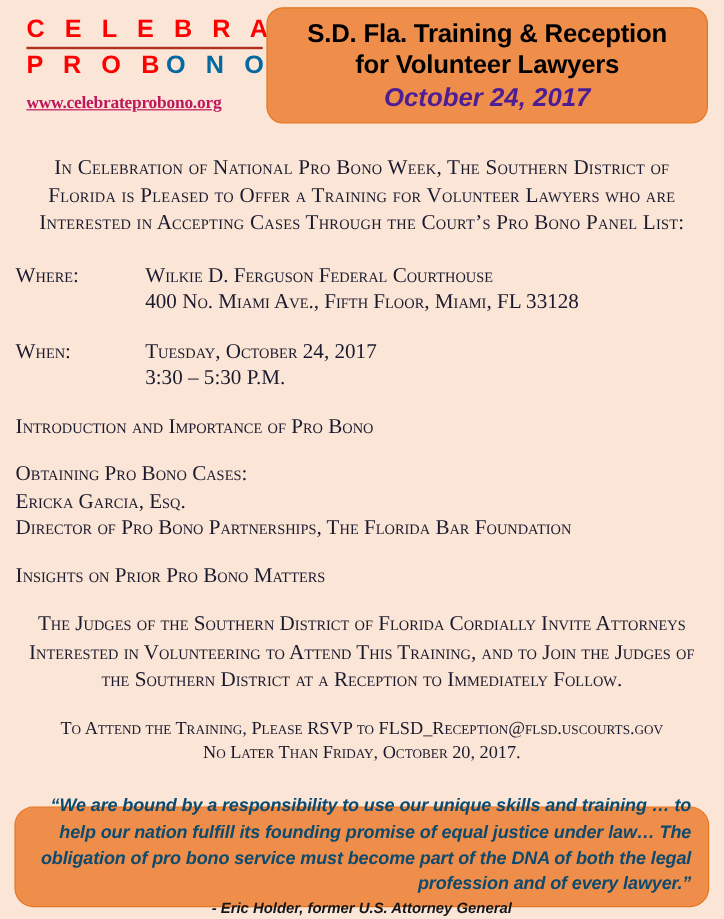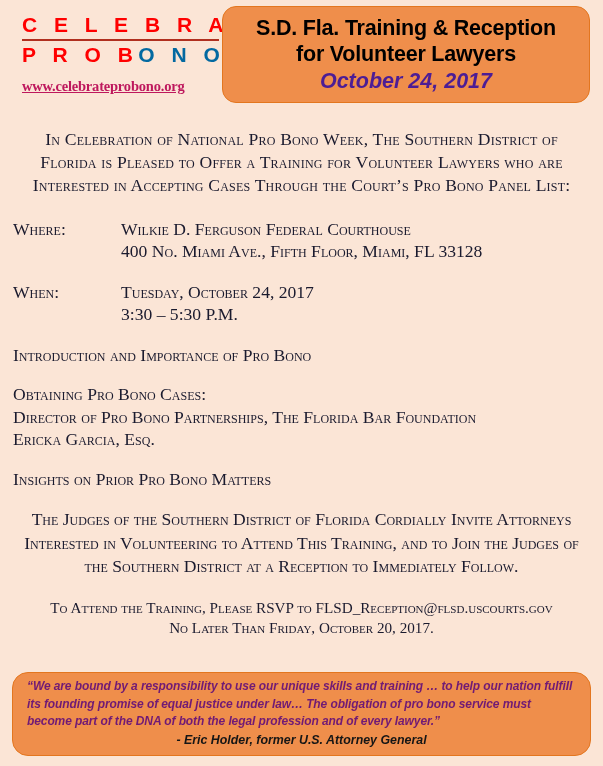--- a/index.html
+++ b/index.html
@@ -170,24 +170,24 @@
     display: flex;
     flex-direction: column;
     align-items: center;
     justify-content: center;
     padding: 0 14px;
   }
   .quote-text {
     font-family: "Liberation Sans", sans-serif;
     font-style: italic;
     font-weight: bold;
-    font-size: 12px;
-    color: #701a75;
+    font-size: 15px;
+    color: #0c4a6e;
     line-height: 1.45;
-    text-align: left;
+    text-align: right;
     letter-spacing: -0.1px;
   }
   .quote-attrib {
     font-family: "Liberation Sans", sans-serif;
     font-style: italic;
     font-weight: bold;
     font-size: 12.4px;
     color: #161616;
     line-height: 1.45;
     text-align: center;
@@ -234,22 +234,22 @@
         <div>Tuesday, October 24, 2017</div>
         <div>3:30 – 5:30 P.M.</div>
       </div>
     </div>
 
     <div class="detail-row">
       <div class="detail-value sc">
         <div>Introduction and Importance of Pro Bono</div>
         <div class="blank"></div>
         <div>Obtaining Pro Bono Cases:</div>
+        <div>Ericka Garcia, Esq.</div>
         <div>Director of Pro Bono Partnerships, The Florida Bar Foundation</div>
-        <div>Ericka Garcia, Esq.</div>
         <div class="blank"></div>
         <div>Insights on Prior Pro Bono Matters</div>
       </div>
     </div>
 
   </div>
 
   <div class="closing sc">The Judges of the Southern District of Florida Cordially Invite Attorneys Interested in Volunteering to Attend This Training, and to Join the Judges of the Southern District at a Reception to Immediately Follow.</div>
 
   <div class="rsvp sc">

